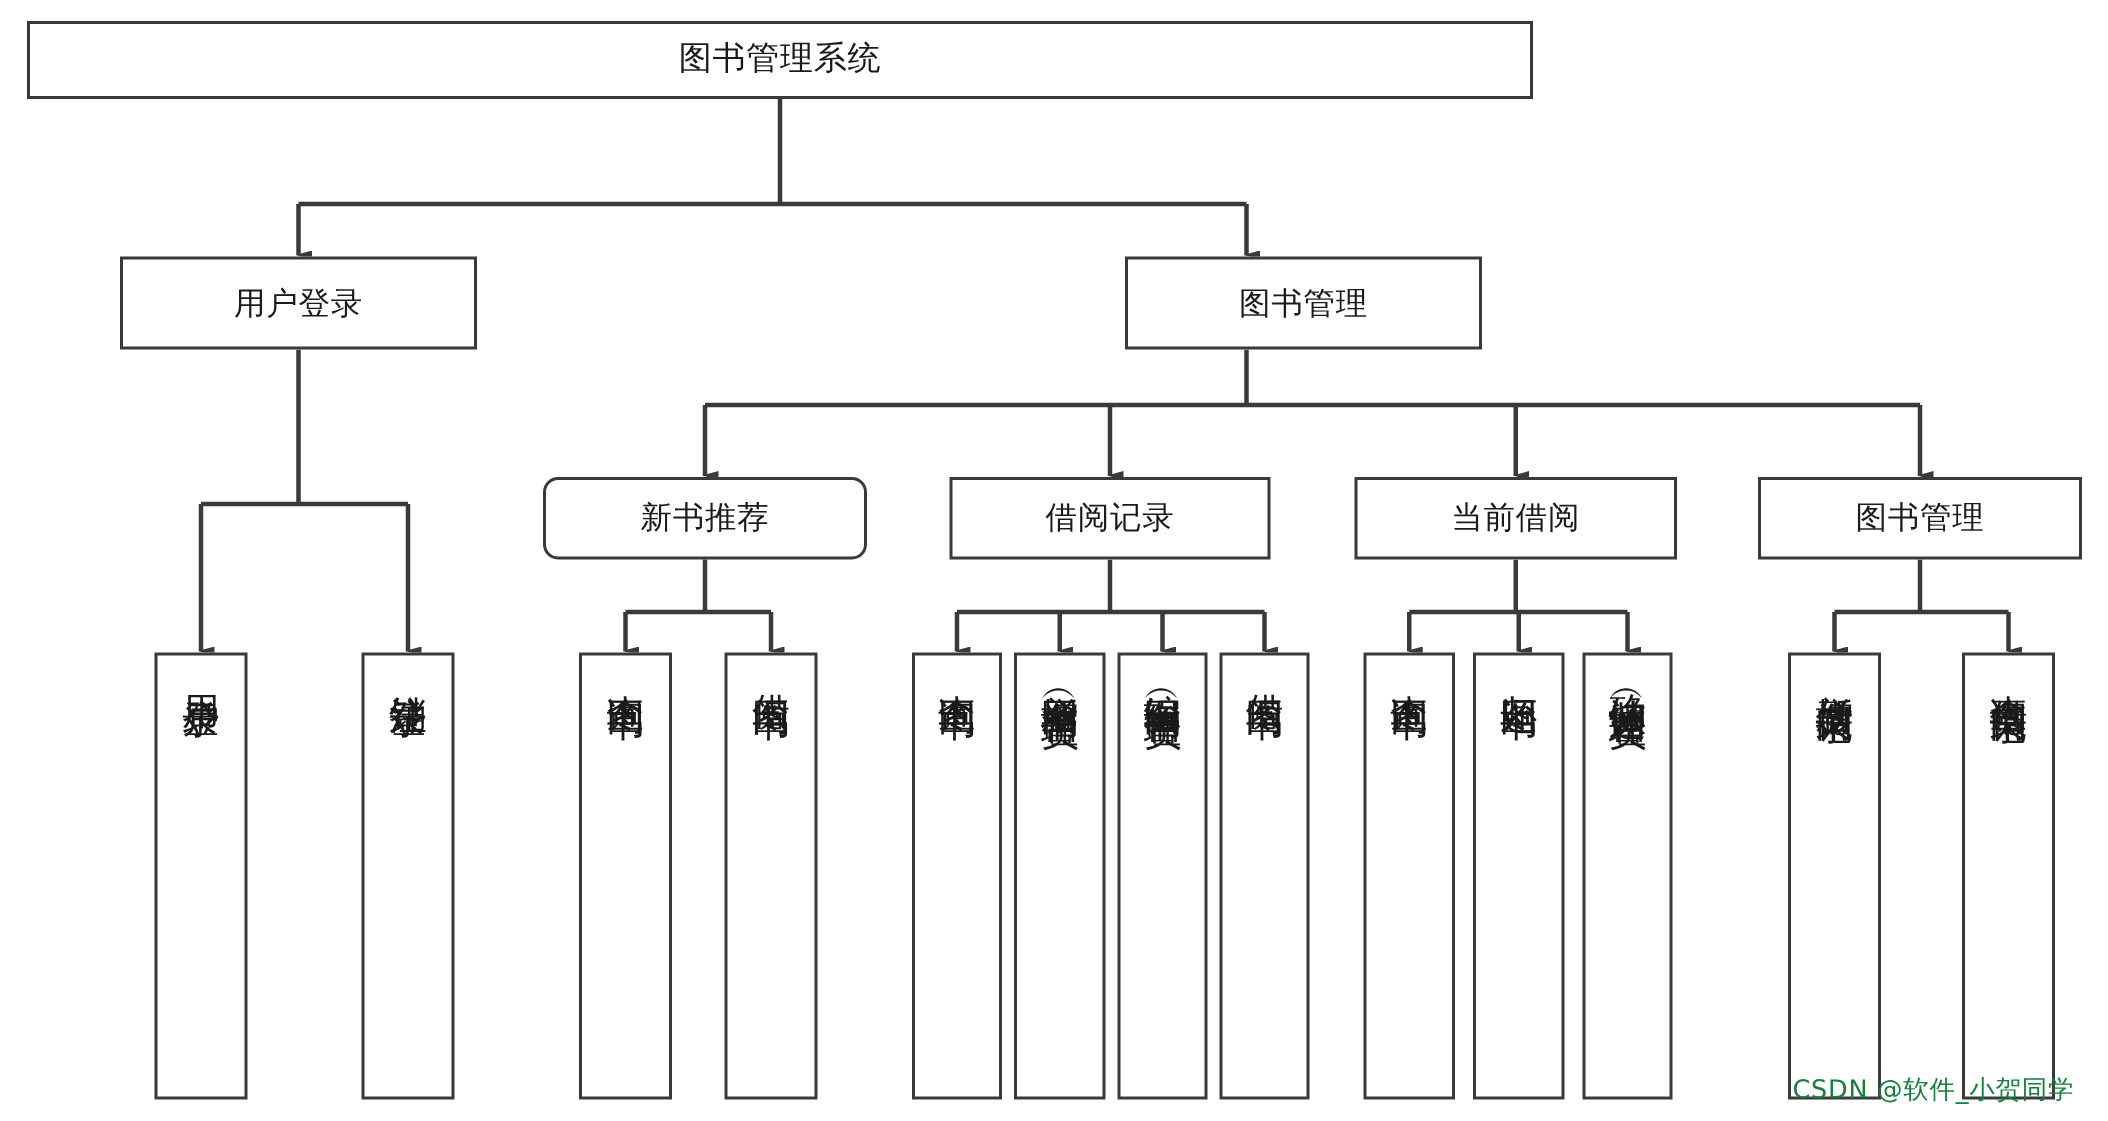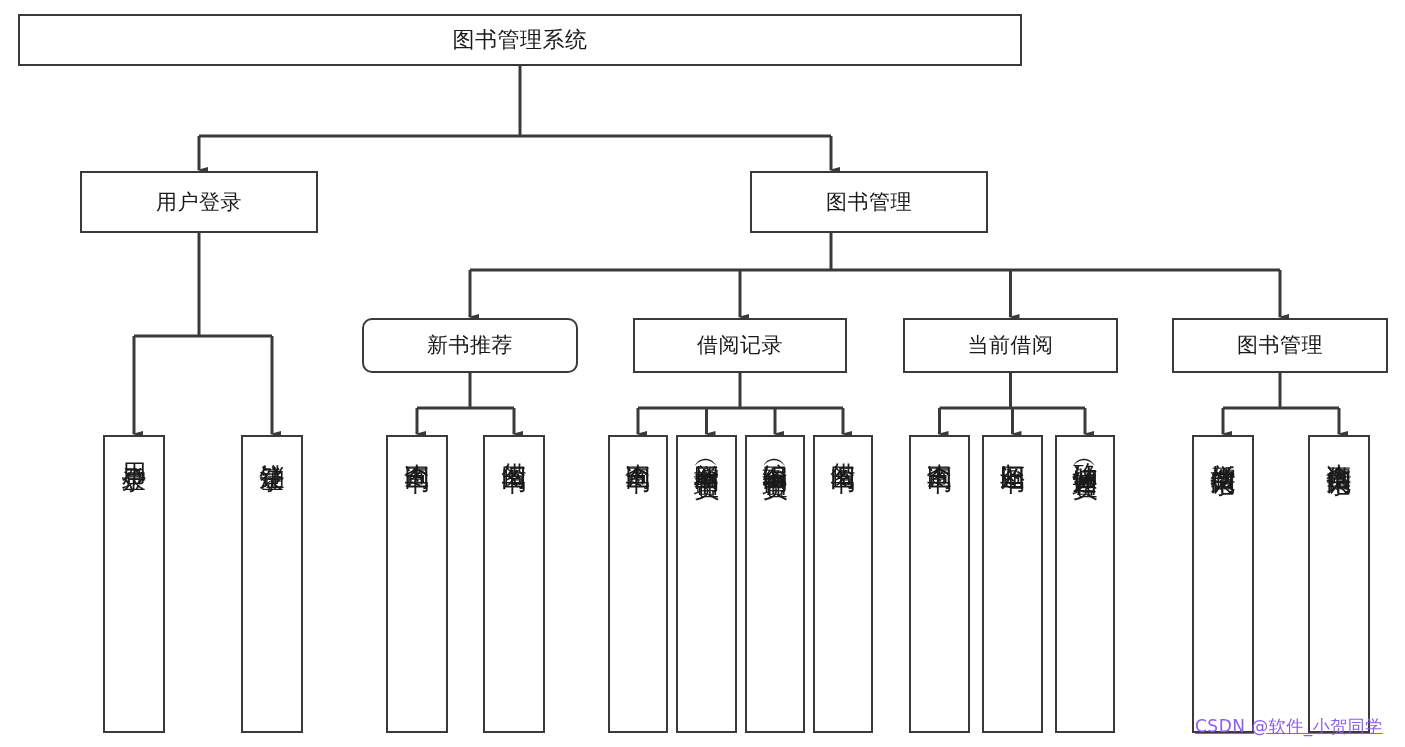--- a/index.html
+++ b/index.html
@@ -58,24 +58,23 @@
     text-orientation: upright;
     font-size: 25px;
     line-height: 1.0;
     letter-spacing: 2px;
     white-space: normal;
     max-height: 286px;
   }
   .watermark {
     position: absolute;
     font-size: 17px;
-    color: #8b5cf6;
+    color: #15803d;
     white-space: nowrap;
     letter-spacing: 0.5px;
-    text-decoration: underline;
   }
 </style>
 </head>
 <body>
 
 <div id="diagram-root">
 
   <svg id="edge-layer" viewBox="0 0 1405 747" xmlns="http://www.w3.org/2000/svg">
     <defs>
       <marker id="arrowhead" markerWidth="10" markerHeight="12" refX="3" refY="9" orient="auto" markerUnits="userSpaceOnUse">

